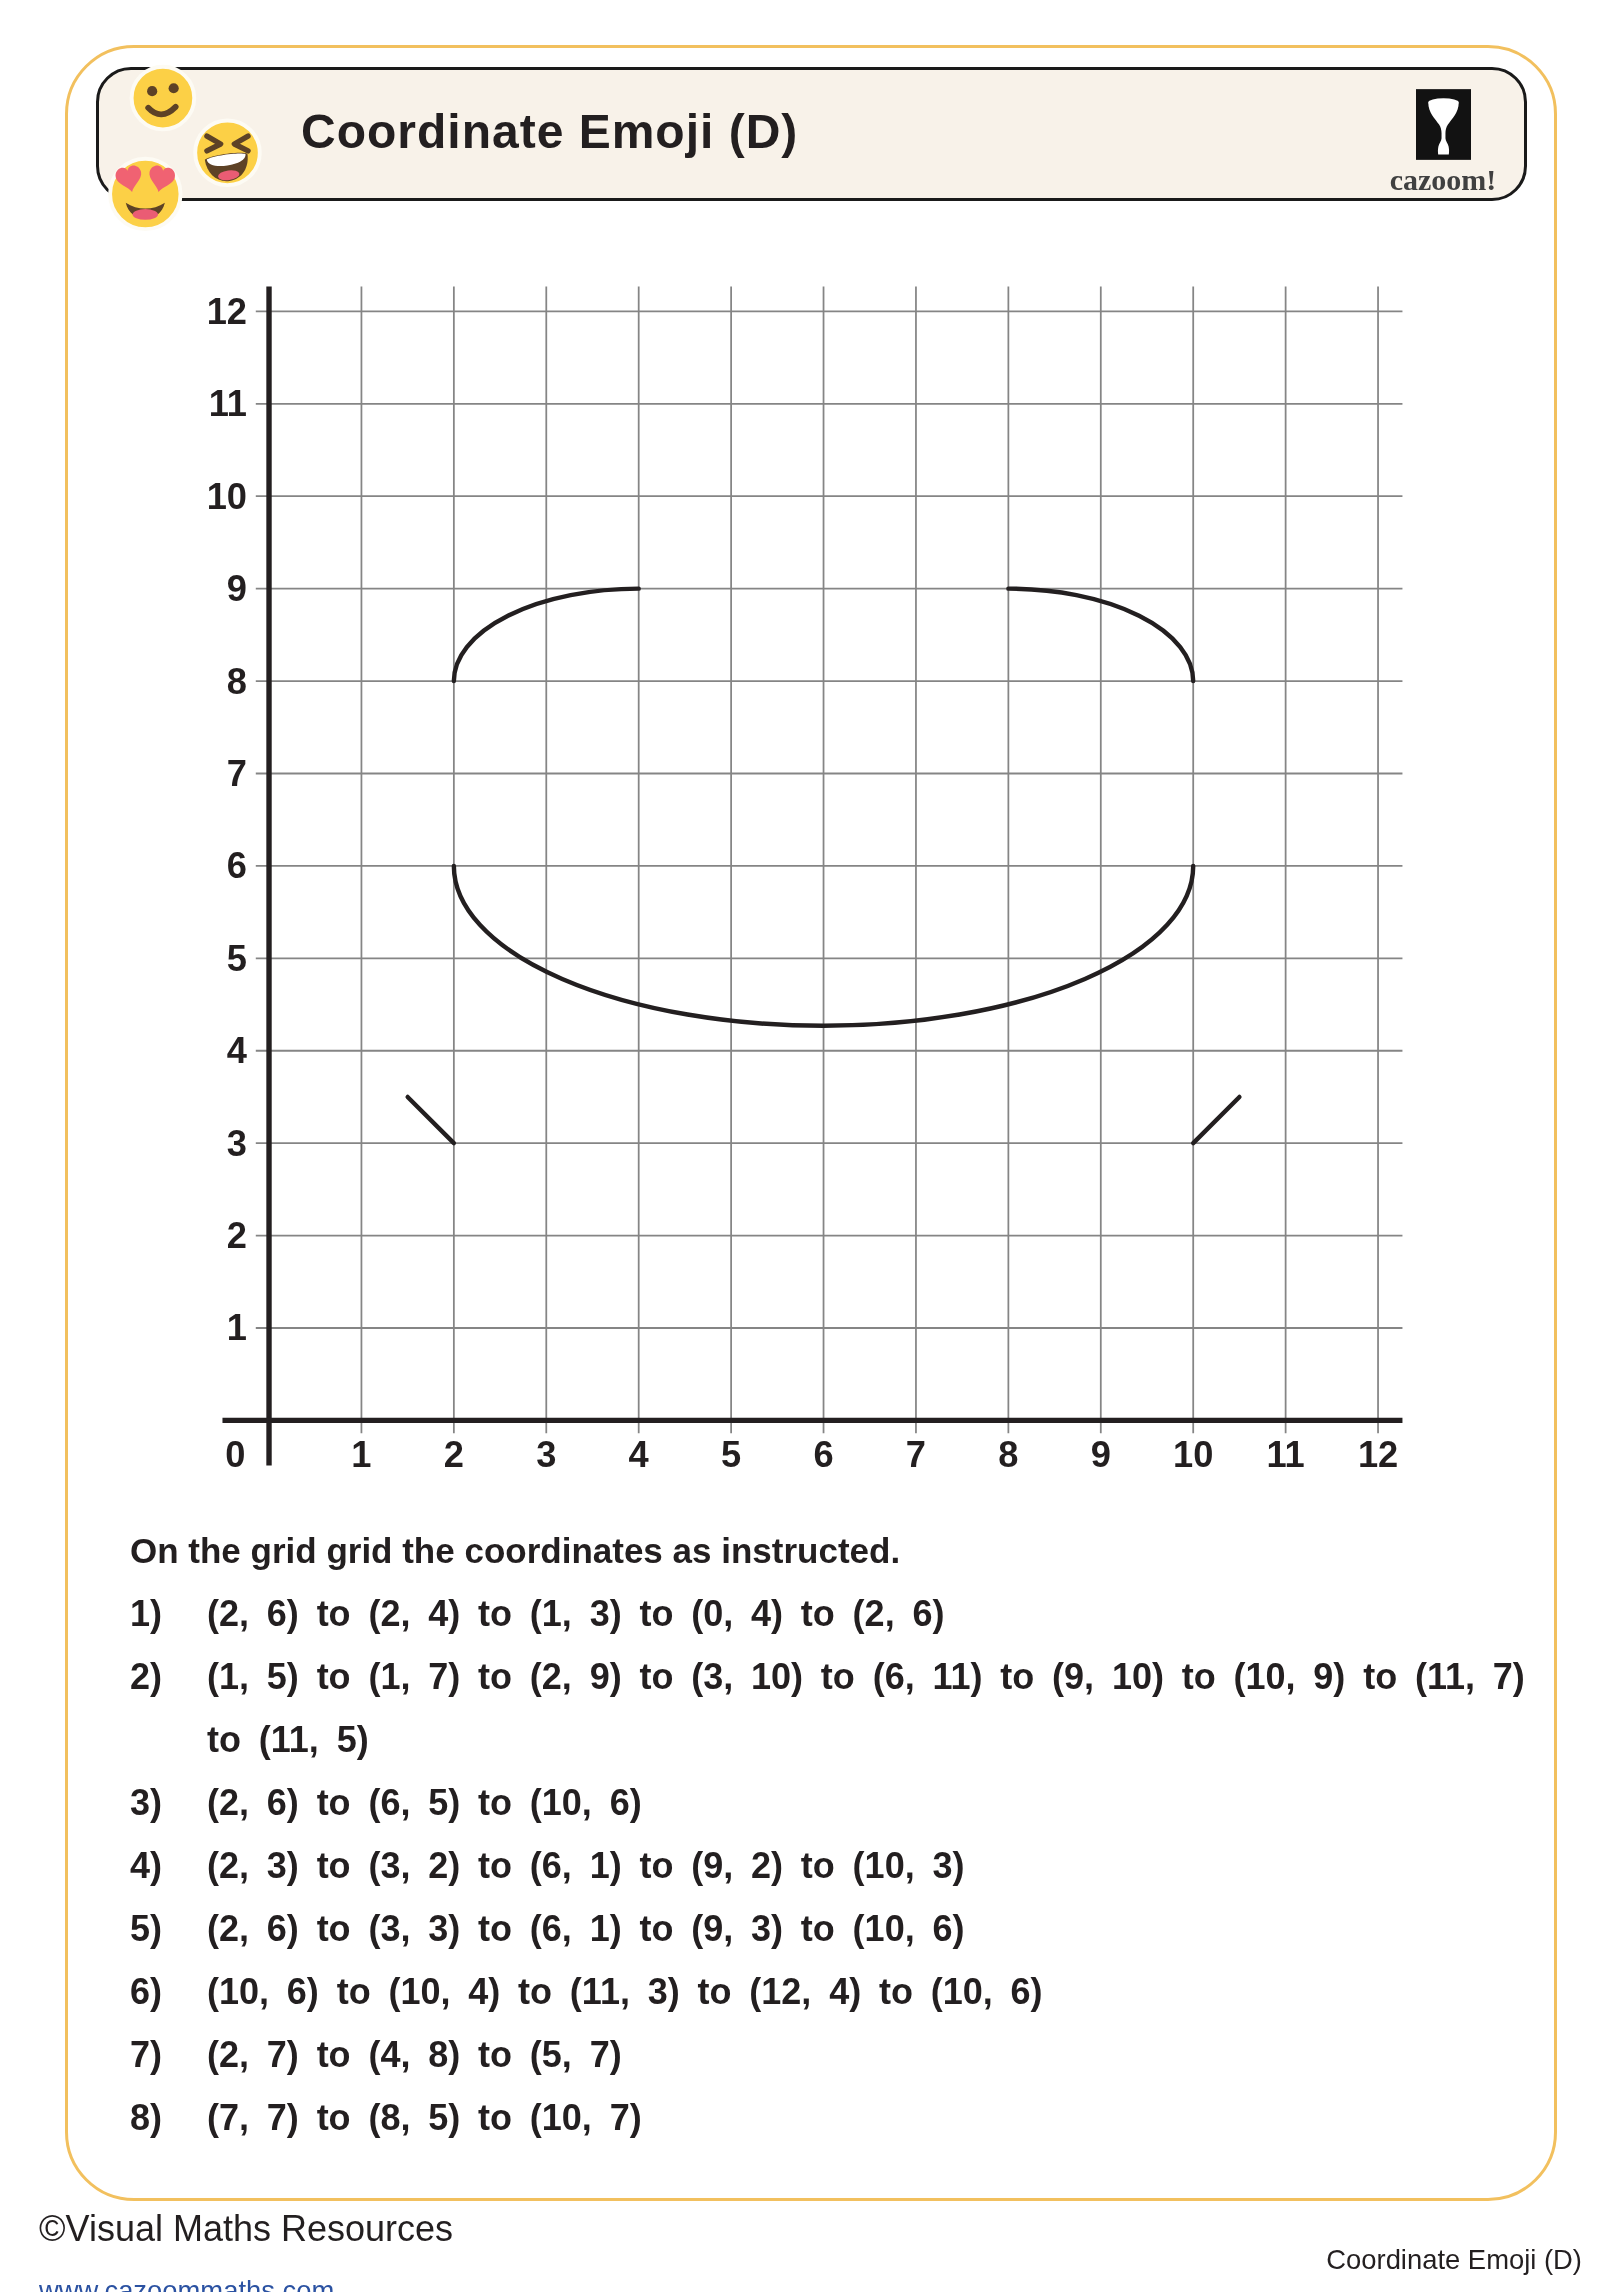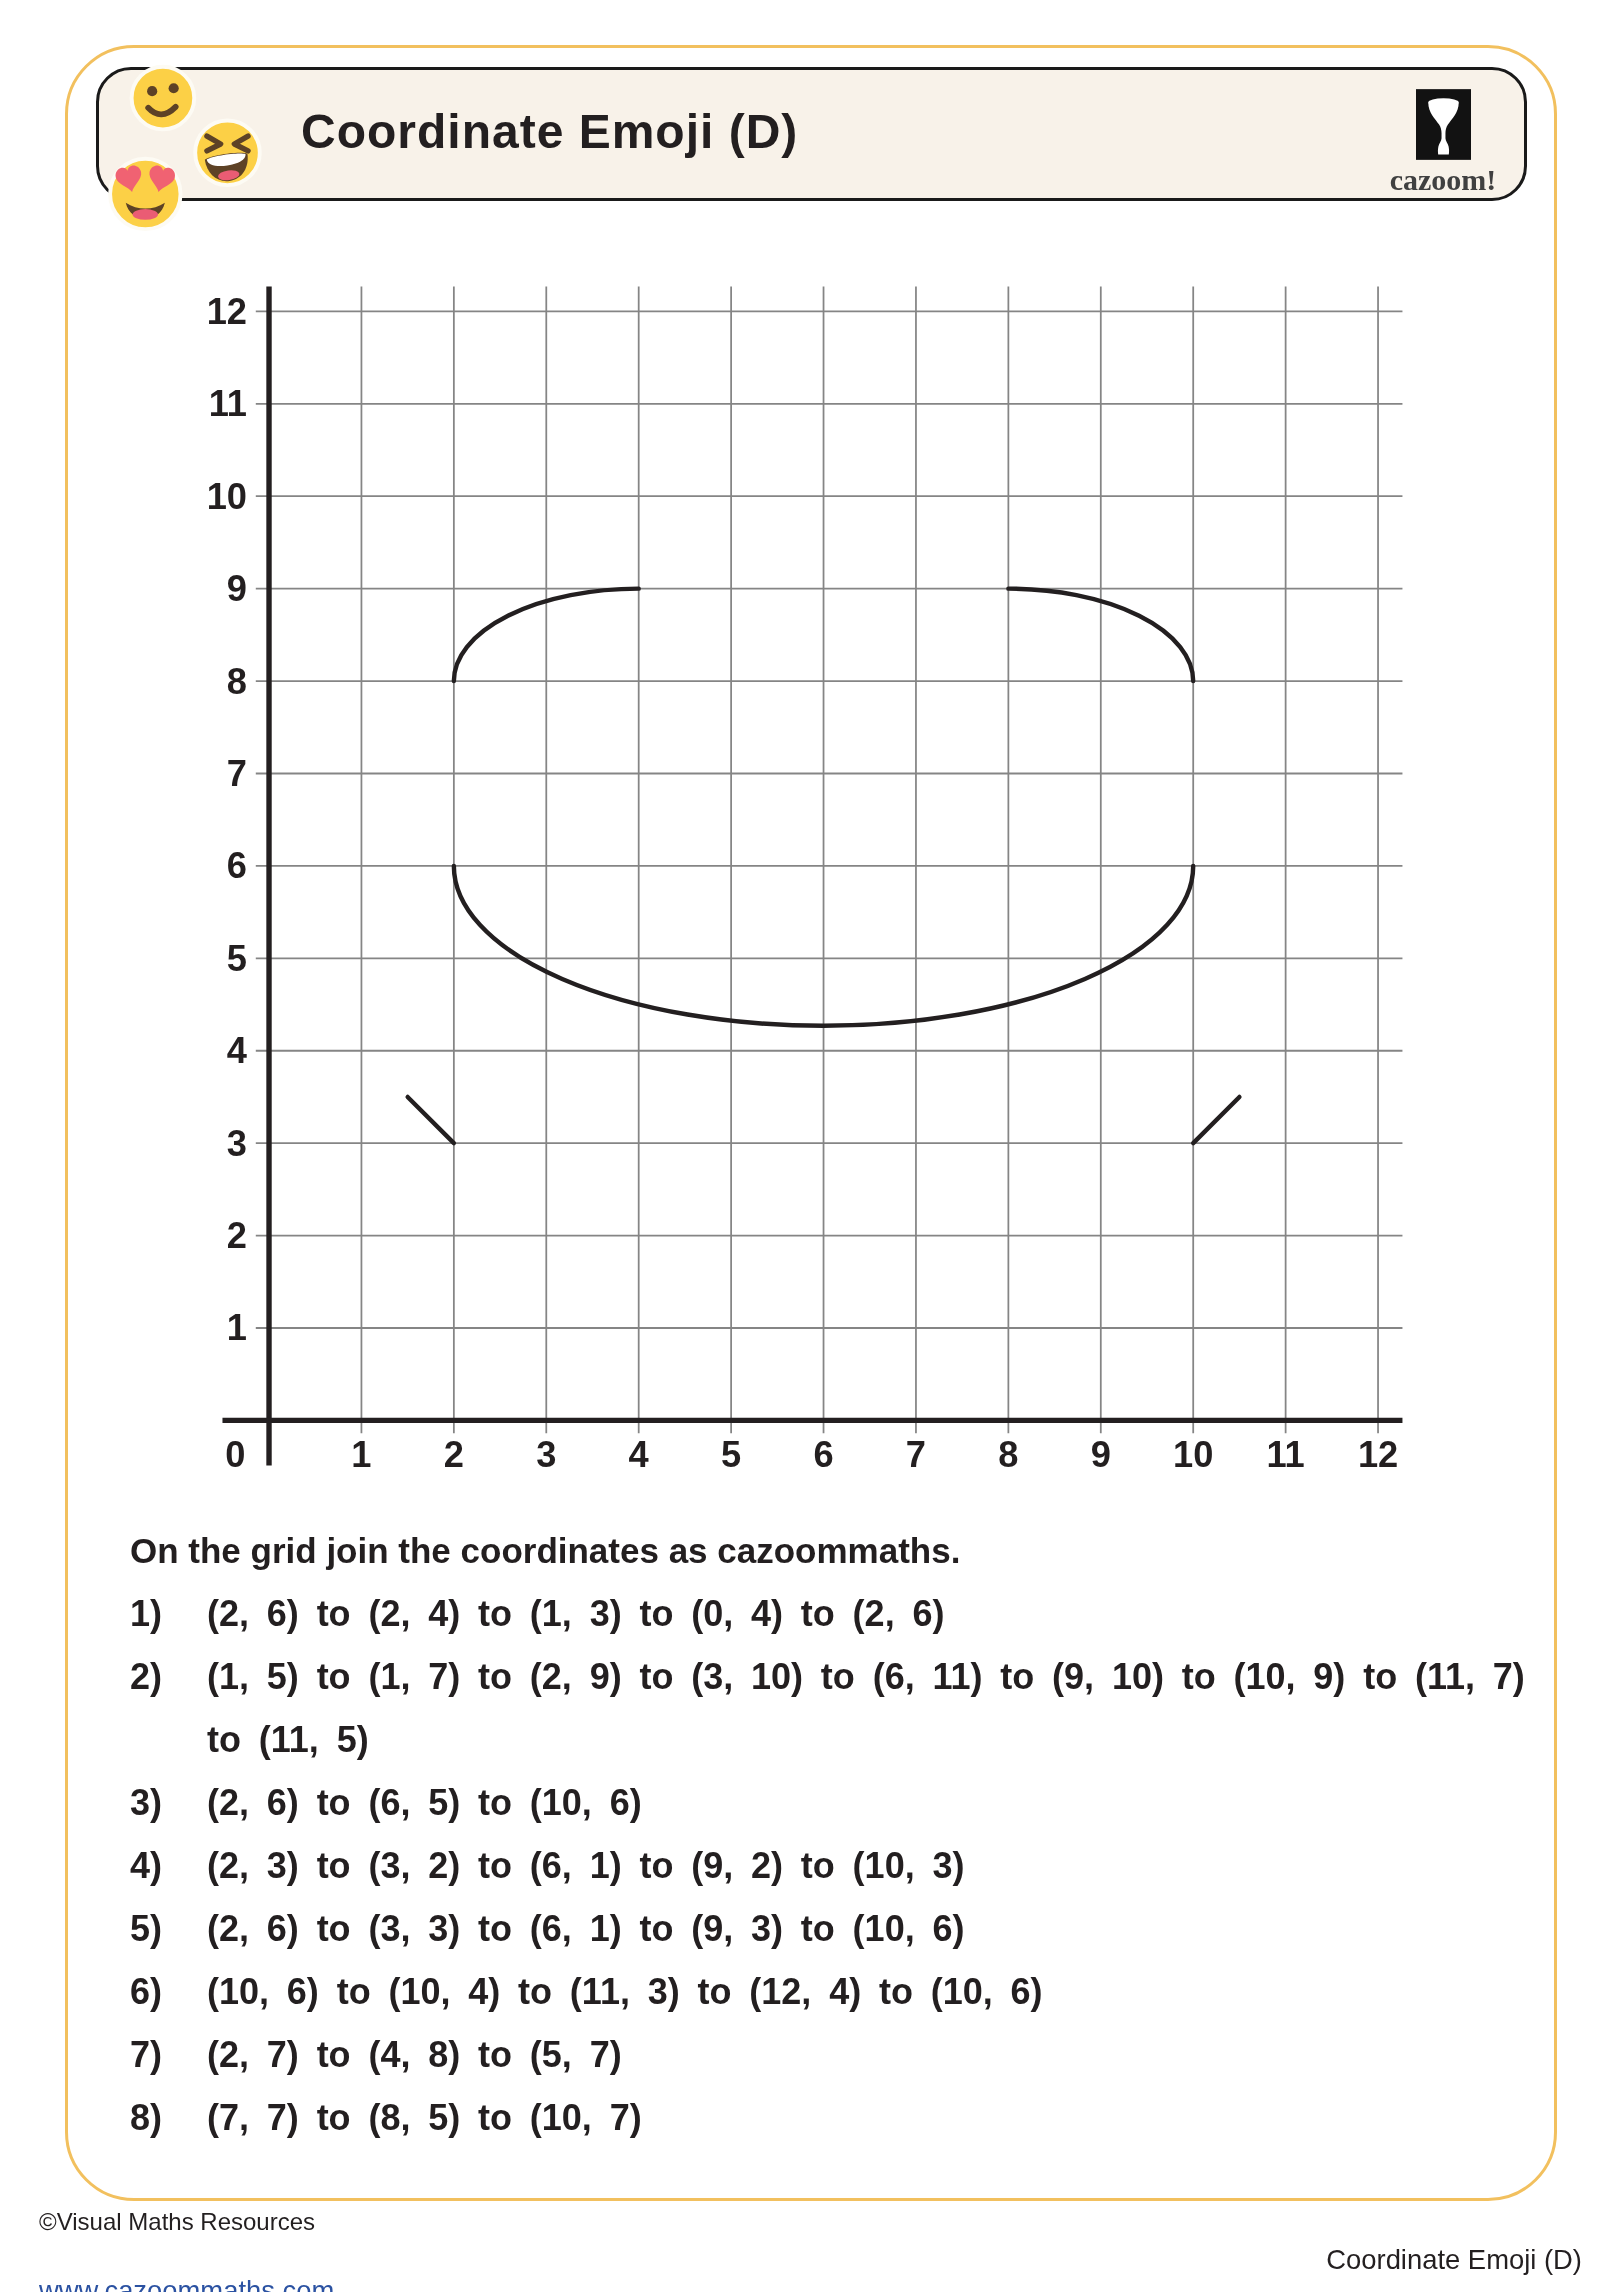--- a/index.html
+++ b/index.html
@@ -14,21 +14,21 @@
   .emoji-cluster{position:absolute;left:98px;top:54px;width:167px;height:181px;}
   .logo{position:absolute;left:1384px;top:89px;width:118px;display:flex;flex-direction:column;align-items:center;}
   .logo-text{font:700 30px "Liberation Serif",serif;color:#404040;margin-top:2.9px;}
   .grid-svg{position:absolute;left:0;top:0;width:1621px;height:2293px;}
   .grid-svg text{font:700 37px "Liberation Sans",sans-serif;fill:var(--ink);}
   .instructions{position:absolute;left:130px;top:1531px;font-size:35px;font-weight:700;line-height:39px;}
   .problems{position:absolute;left:130px;top:1582px;width:1411px;font-size:36px;font-weight:700;word-spacing:7.8px;}
   .prow{display:flex;height:63px;align-items:center;}
   .pnum{flex:0 0 77px;}
   .ptext{white-space:nowrap;}
-  .footer-copy{position:absolute;left:39px;top:2208px;font-size:24px;text-align:center;}
+  .footer-copy{position:absolute;left:39px;top:2208px;font-size:36px;text-align:center;}
   .footer-link{position:absolute;left:39px;top:2244px;font-size:27.4px;color:var(--link-blue);
         text-decoration:underline;cursor:pointer;margin-top:31px;}
   .footer-right{position:absolute;right:39px;top:2244px;font-size:27.4px;}
 </style>
 </head>
 <body>
 
 <div class="page">
 
   <div class="yellow-frame"></div>
@@ -123,21 +123,21 @@
       <text x="1217.5" y="1497" text-anchor="middle">10</text>
       <text x="1311.8" y="1497" text-anchor="middle">11</text>
       <text x="1406.1" y="1497" text-anchor="middle">12</text>
       <path d="M 463.1 694.6 A 188.6 94.3 0 0 1 651.7 600.3000000000001" fill="none" stroke="#231F20" stroke-width="4.5" stroke-linecap="round"></path>
       <path d="M 1028.9 600.3000000000001 A 188.6 94.3 0 0 1 1217.5 694.6" fill="none" stroke="#231F20" stroke-width="4.5" stroke-linecap="round"></path>
       <path d="M 463.1 883.2 A 377.2 163.13899999999998 0 0 0 1217.5 883.2" fill="none" stroke="#231F20" stroke-width="4.5" stroke-linecap="round"></path>
       <line x1="415.95" y1="1118.95" x2="463.1" y2="1166.1" stroke="#231F20" stroke-width="4.5" stroke-linecap="round"></line>
       <line x1="1217.5" y1="1166.1" x2="1264.65" y2="1118.95" stroke="#231F20" stroke-width="4.5" stroke-linecap="round"></line>
     </svg>
 
-  <div class="instructions">On the grid join the coordinates as cazoommaths.</div>
+  <div class="instructions">On the grid grid the coordinates as instructed.</div>
   <div class="problems">
       <div class="prow">
         <span class="pnum">1)</span>
         <span class="ptext">(2, 6) to (2, 4) to (1, 3) to (0, 4) to (2, 6)</span>
       </div>
       <div class="prow">
         <span class="pnum">2)</span>
         <span class="ptext">(1, 5) to (1, 7) to (2, 9) to (3, 10) to (6, 11) to (9, 10) to (10, 9) to (11, 7)</span>
       </div>
       <div class="prow">

